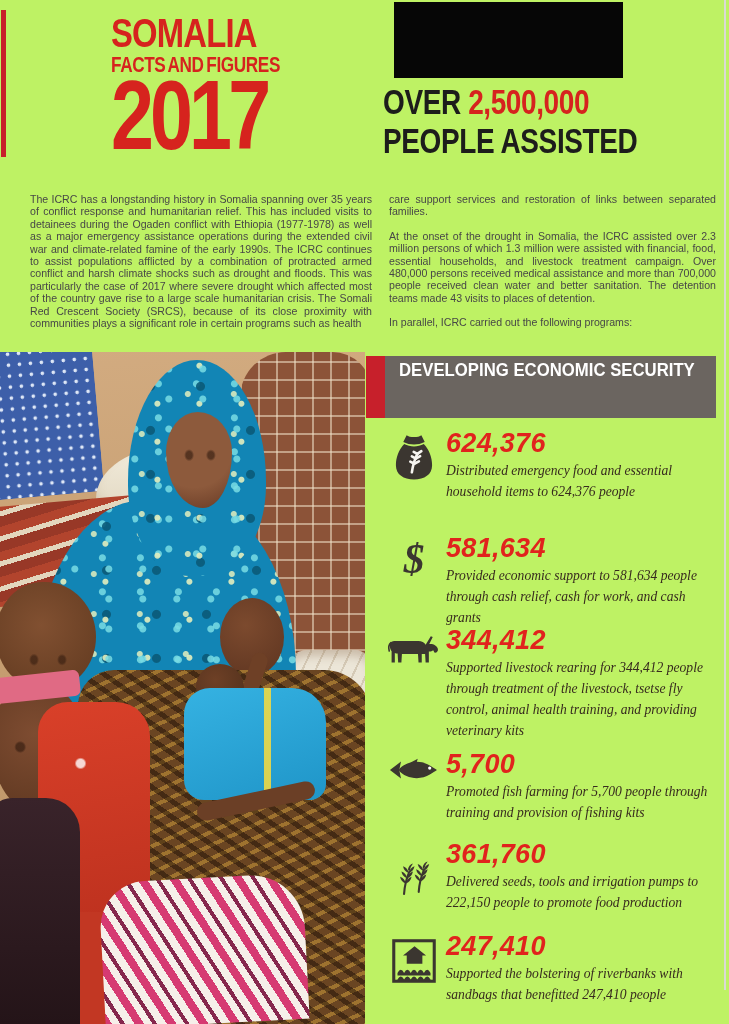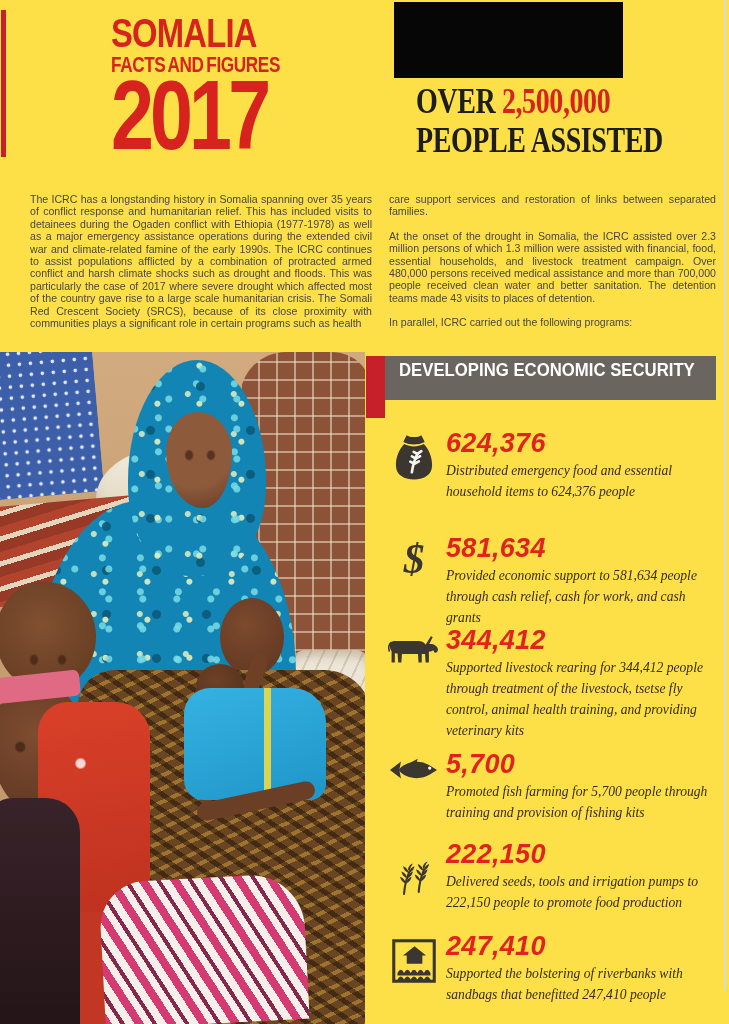--- a/index.html
+++ b/index.html
@@ -1,34 +1,34 @@
 <!DOCTYPE html>
 <html><head>
 <meta charset="utf-8">
 <style>
   html,body{margin:0;padding:0;background:#ffffff;}
-  .page{position:relative;width:729px;height:1024px;background:#fde047;overflow:hidden;
+  .page{position:relative;width:729px;height:1024px;background:#bef264;overflow:hidden;
         font-family:"Liberation Sans",sans-serif;}
   .page-edge{position:absolute;right:3px;top:0;width:2px;height:990px;background:#dbd9d6;}
 
   
   .red-bar-left{position:absolute;left:1px;top:10px;width:5px;height:147px;background:#c7202b;}
 
   
   .masthead{position:absolute;left:111px;top:12px;color:#d6231e;}
   .m-title{font-size:41px;font-weight:bold;line-height:42px;letter-spacing:-1px;
            transform:scaleX(.80);transform-origin:left top;white-space:nowrap;}
   .m-sub{font-size:21.5px;font-weight:bold;line-height:22px;letter-spacing:-.5px;word-spacing:-2px;
          transform:scaleX(.80);transform-origin:left top;white-space:nowrap;margin-top:0;}
   .m-year{font-size:99px;font-weight:bold;line-height:86px;letter-spacing:-5px;
           transform:scaleX(.78);transform-origin:left top;white-space:nowrap;margin-top:-4px;}
 
   
   .logo-box{position:absolute;left:394px;top:2px;width:229px;height:76px;background:#060606;}
-  .headline{position:absolute;left:416px;top:82px;font-weight:bold;color:#1d1d1b;font-family:Liberation Serif, serif;}
+  .headline{position:absolute;left:383px;top:82px;font-weight:bold;color:#1d1d1b;}
   .h-line{font-size:35px;line-height:39px;letter-spacing:-.5px;transform:scaleX(.80);
           transform-origin:left top;white-space:nowrap;}
   .h-red{color:#d6231e;}
 
   
   .col{position:absolute;top:193px;font-size:10.6px;line-height:12.4px;color:#474747;
        text-align:justify;}
   .col1{left:30px;width:342px;}
   .col2{left:373px;width:343px;}
   .col p{margin:0 0 12px 16px;}
@@ -103,21 +103,21 @@
       border-radius:30px 34px 10px 10px;}
   .p-red-pants{left:58px;top:560px;width:104px;height:112px;background:#c23723;border-radius:12px;}
   .p-dark-cloth{left:-12px;top:446px;width:92px;height:226px;
       background:linear-gradient(#39232a,#241418);border-radius:24px 34px 0 0;}
   .p-pink-zig{left:102px;top:526px;width:204px;height:146px;border-radius:46px 54px 0 0;
       background:repeating-linear-gradient(60deg,#d63a72 0 8px,#f6efe9 8px 15px,#86274d 15px 19px,#f6efe9 19px 27px);
       transform:rotate(-3deg);}
 
   
   .section-bar{position:absolute;left:366px;top:356px;width:19px;height:62px;background:#c7202b;}
-  .section-head{position:absolute;left:385px;top:356px;width:331px;height:44px;background:#6b6560;
+  .section-head{position:absolute;left:385px;top:356px;width:331px;height:62px;background:#6b6560;
       box-sizing:border-box;padding:5px 10px 0 14px;}
   .s-title{color:#ffffff;font-size:18px;font-weight:bold;letter-spacing:0;line-height:19px;
       transform:scaleX(.93);transform-origin:left top;white-space:nowrap;}
   .s-desc{color:#f1eeea;font-size:11.5px;line-height:12.9px;margin-top:1px;width:302px;}
 
   
   .stat{position:absolute;left:386px;width:334px;display:flex;font-style:italic;}
   .icon-cell{flex:0 0 56px;display:flex;justify-content:center;align-items:flex-start;}
   .stat-body{flex:1;padding-left:4px;}
   .stat-num{font-size:27px;font-weight:bold;color:#e1231d;line-height:27px;letter-spacing:.3px;
@@ -255,21 +255,21 @@
           <path d="M10.5 26 Q15 24.5 16 19.5 Q11.5 21 10.5 26 Z"></path>
           <path d="M10.5 26 Q6 24.5 5 19.5 Q9.5 21 10.5 26 Z"></path>
           <path d="M9.2 31 Q13.7 29.5 14.7 24.5 Q10.2 26 9.2 31 Z"></path>
           <path d="M9.2 31 Q4.7 29.5 3.7 24.5 Q8.2 26 9.2 31 Z"></path>
           <path d="M12.5 20 Q13.2 15.5 16 12 Q12.2 13 11.2 17.5 Z"></path>
         </g>
         <use href="#wstalk" transform="translate(14,-2)"></use>
       </svg>
     </div>
     <div class="stat-body">
-      <div class="stat-num">222,150</div>
+      <div class="stat-num">361,760</div>
       <div class="stat-desc">Delivered seeds, tools and irrigation pumps to 222,150 people to promote food production</div>
     </div>
   </div>
 
   <div class="stat" style="top:933px">
     <div class="icon-cell mt6">
       <svg width="44" height="44" viewBox="0 0 40 40" fill="#3b3630">
         <rect x="1.6" y="1.6" width="36.8" height="36.8" fill="none" stroke="#3b3630" stroke-width="2.8"></rect>
         <path d="M20.5 6.5 L31 15 L27.6 15 L27.6 22.5 L13.4 22.5 L13.4 15 L10 15 Z"></path>
         <path d="M5 31 Q8 24.8 11 31 Q14 24.8 17 31 Q20 24.8 23 31 Q26 24.8 29 31 Q32 24.8 35 31 L35 33.2 L5 33.2 Z"></path>

